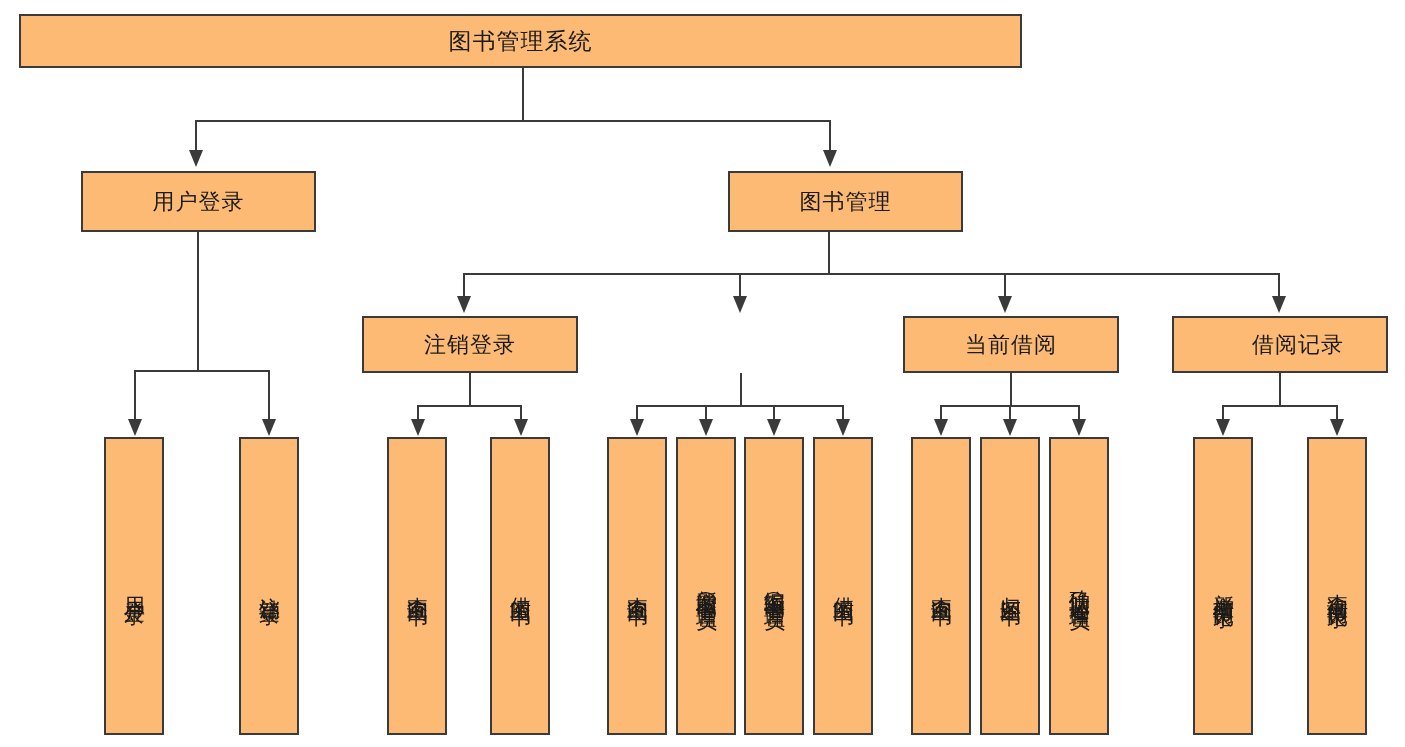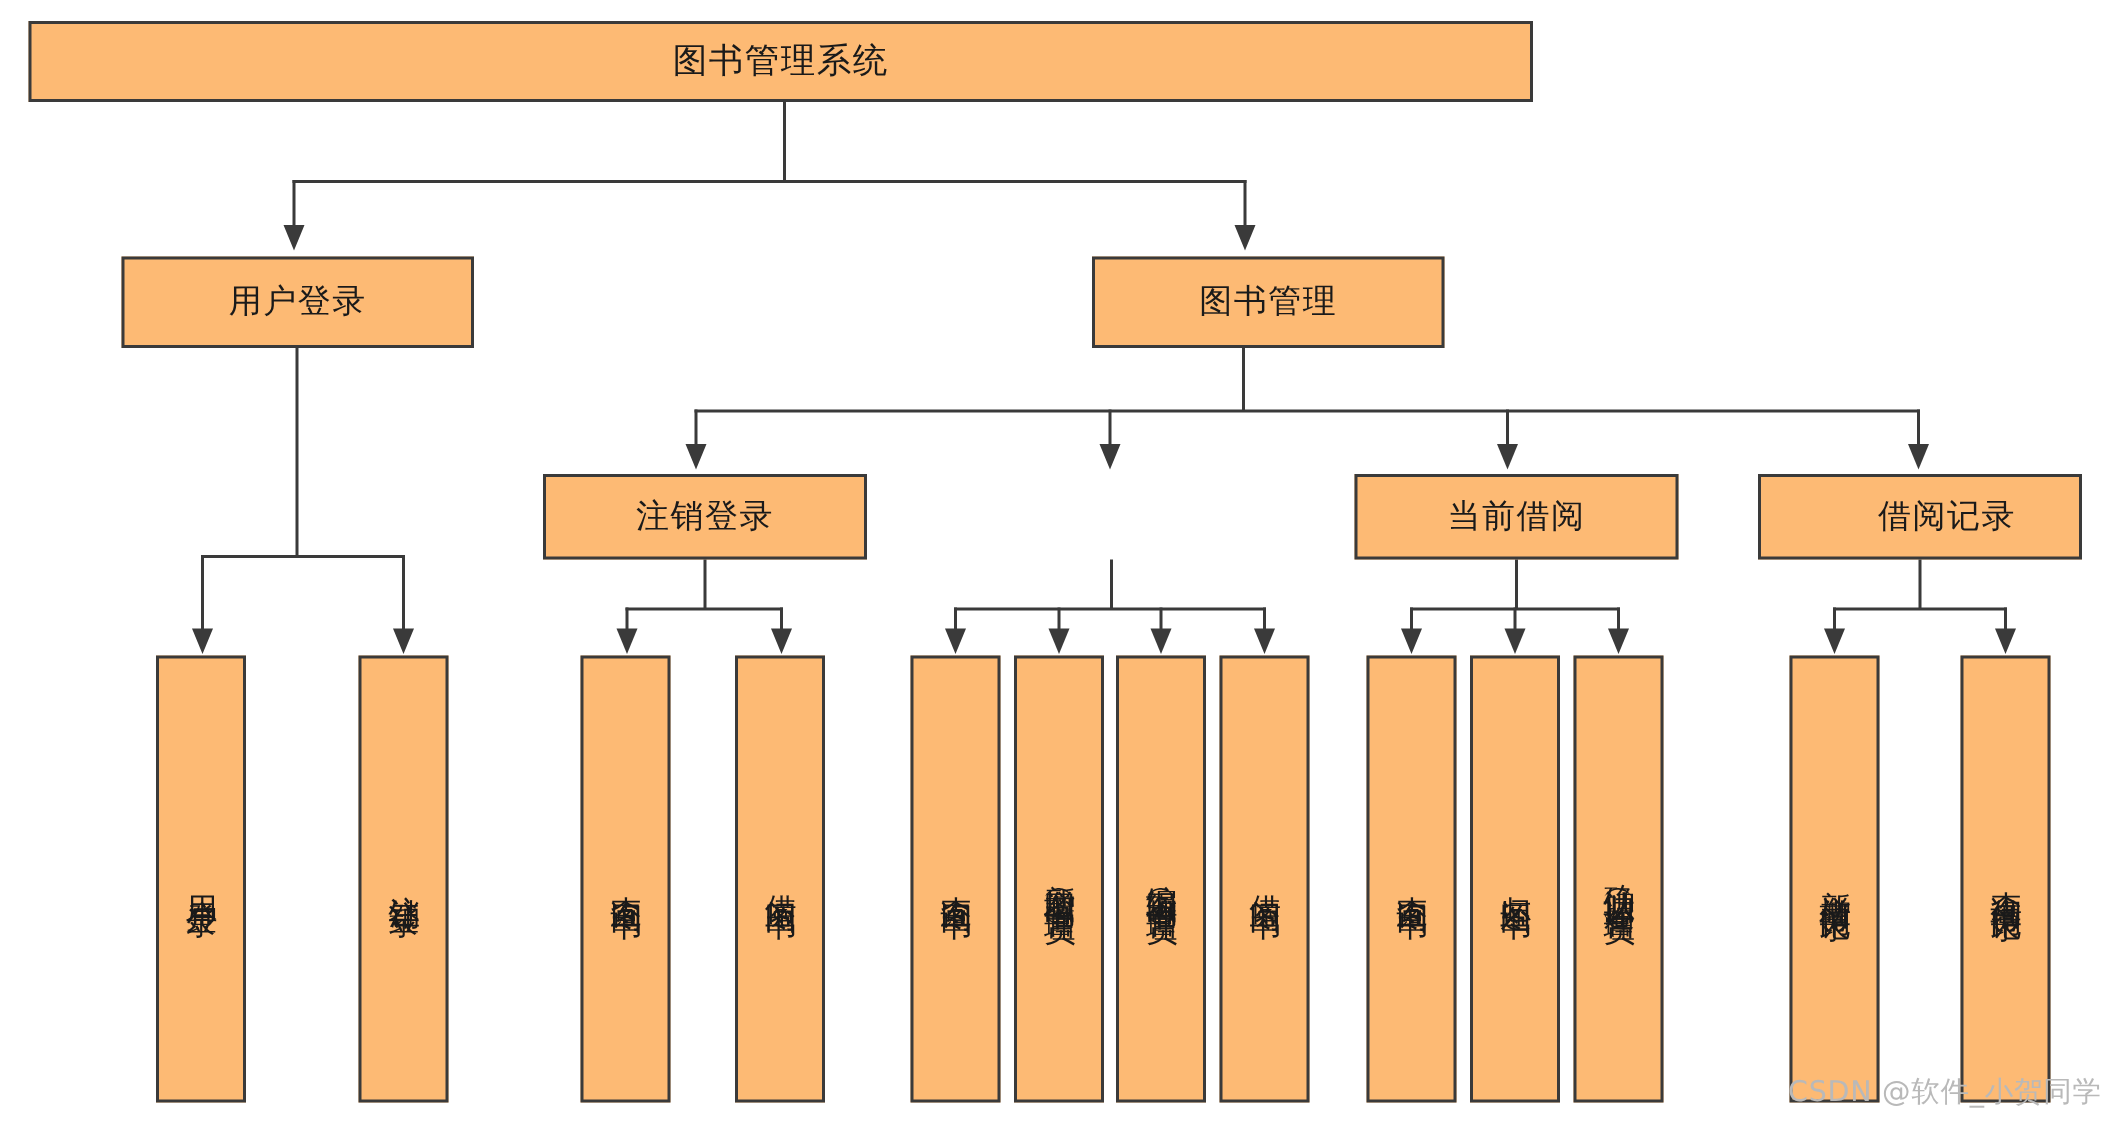--- a/index.html
+++ b/index.html
@@ -202,15 +202,14 @@
     <span class="lbl">确认归还（管理员）</span>
   </div>
 
   <div class="node v" style="left:1193px;top:437px;width:60px;height:298px;">
     <span class="lbl">新增借阅记录</span>
   </div>
   <div class="node v" style="left:1307px;top:437px;width:60px;height:298px;">
     <span class="lbl">查询借阅记录</span>
   </div>
 
-  <div class="watermark" style="left:1192px;top:715px;">CSDN @软件_小贺同学</div>
 
 </div>
 
 </body></html>

